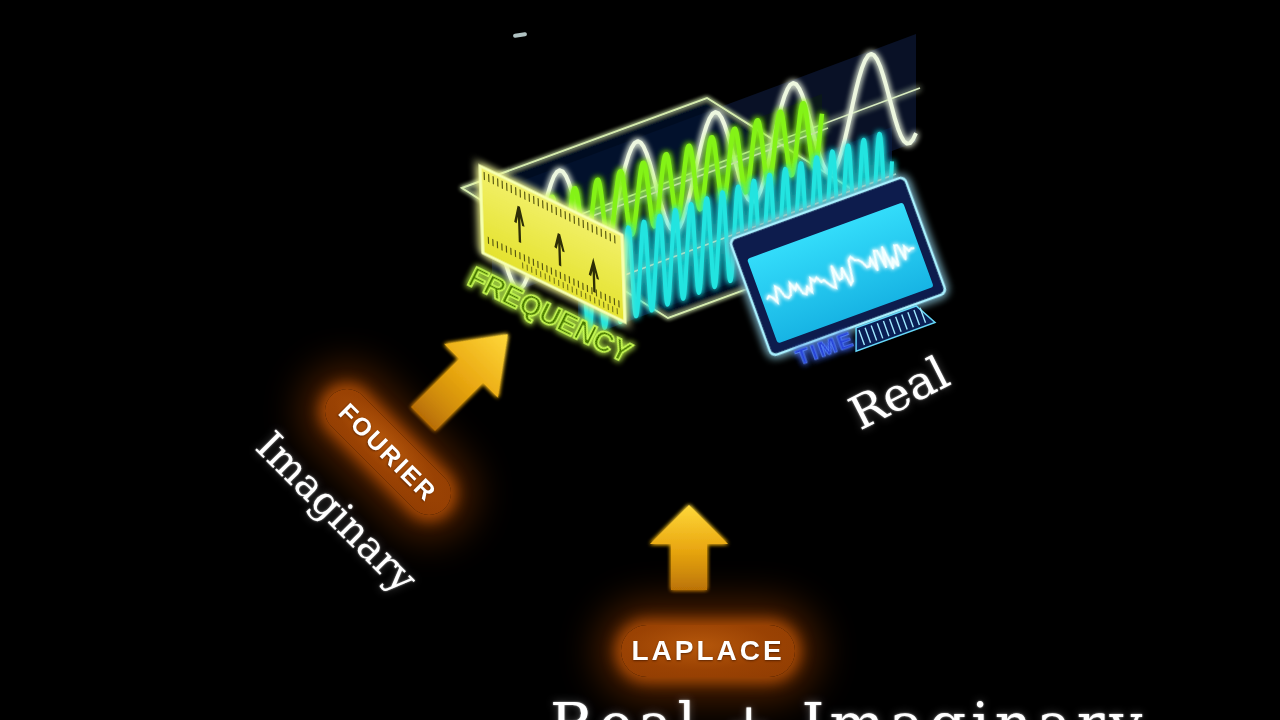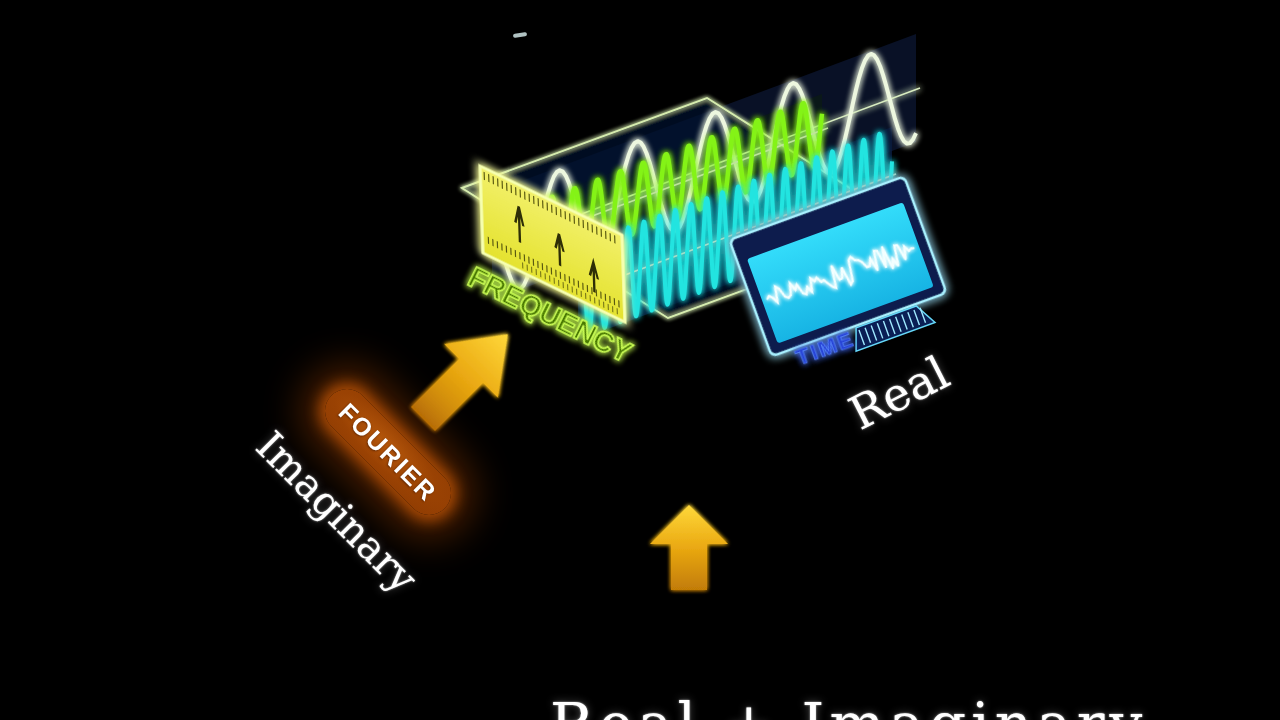--- a/index.html
+++ b/index.html
@@ -115,17 +115,20 @@
     <g transform="translate(689,549)" filter="url(#g2)">
       <polygon points="0,-44 39,-5 18,-5 18,41 -18,41 -18,-5 -39,-5" fill="url(#goldGrad)"></polygon>
     </g>
 
     <rect x="513" y="33" width="14" height="4" rx="2" fill="#cfe4e4" opacity=".85" transform="rotate(-8 520 35)"></rect>
   </svg>
 
   <div class="pill" id="fourierPill">
     <span>FOURIER</span>
   </div>
+  <div class="pill" id="laplacePill">
+    <span>LAPLACE</span>
+  </div>
 
   <div class="script-text" id="imaginary">Imaginary</div>
   <div class="script-text" id="real">Real</div>
   <div class="script-text" id="bottomText">Real + Imaginary</div>
 </div>
 
 </body></html>

